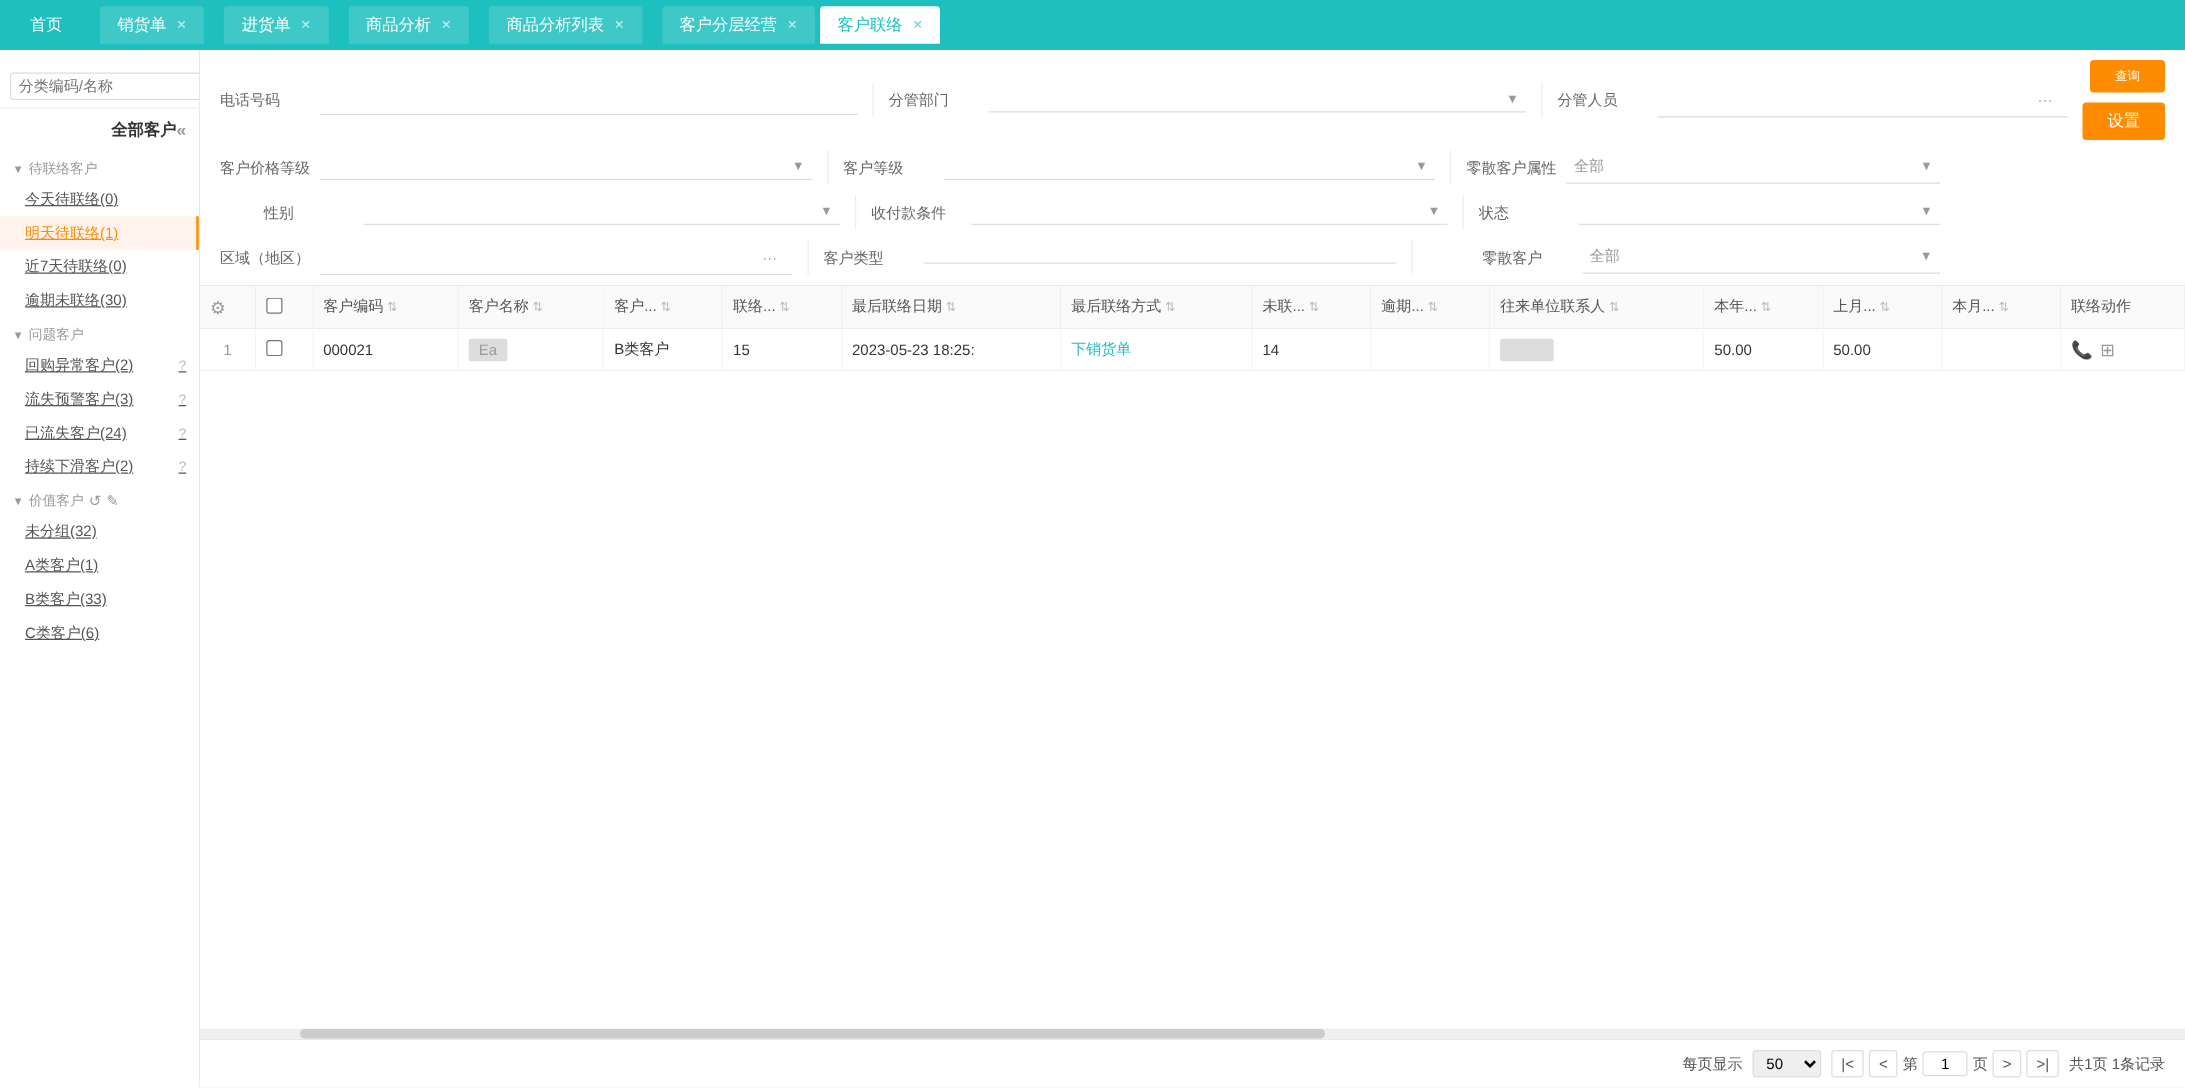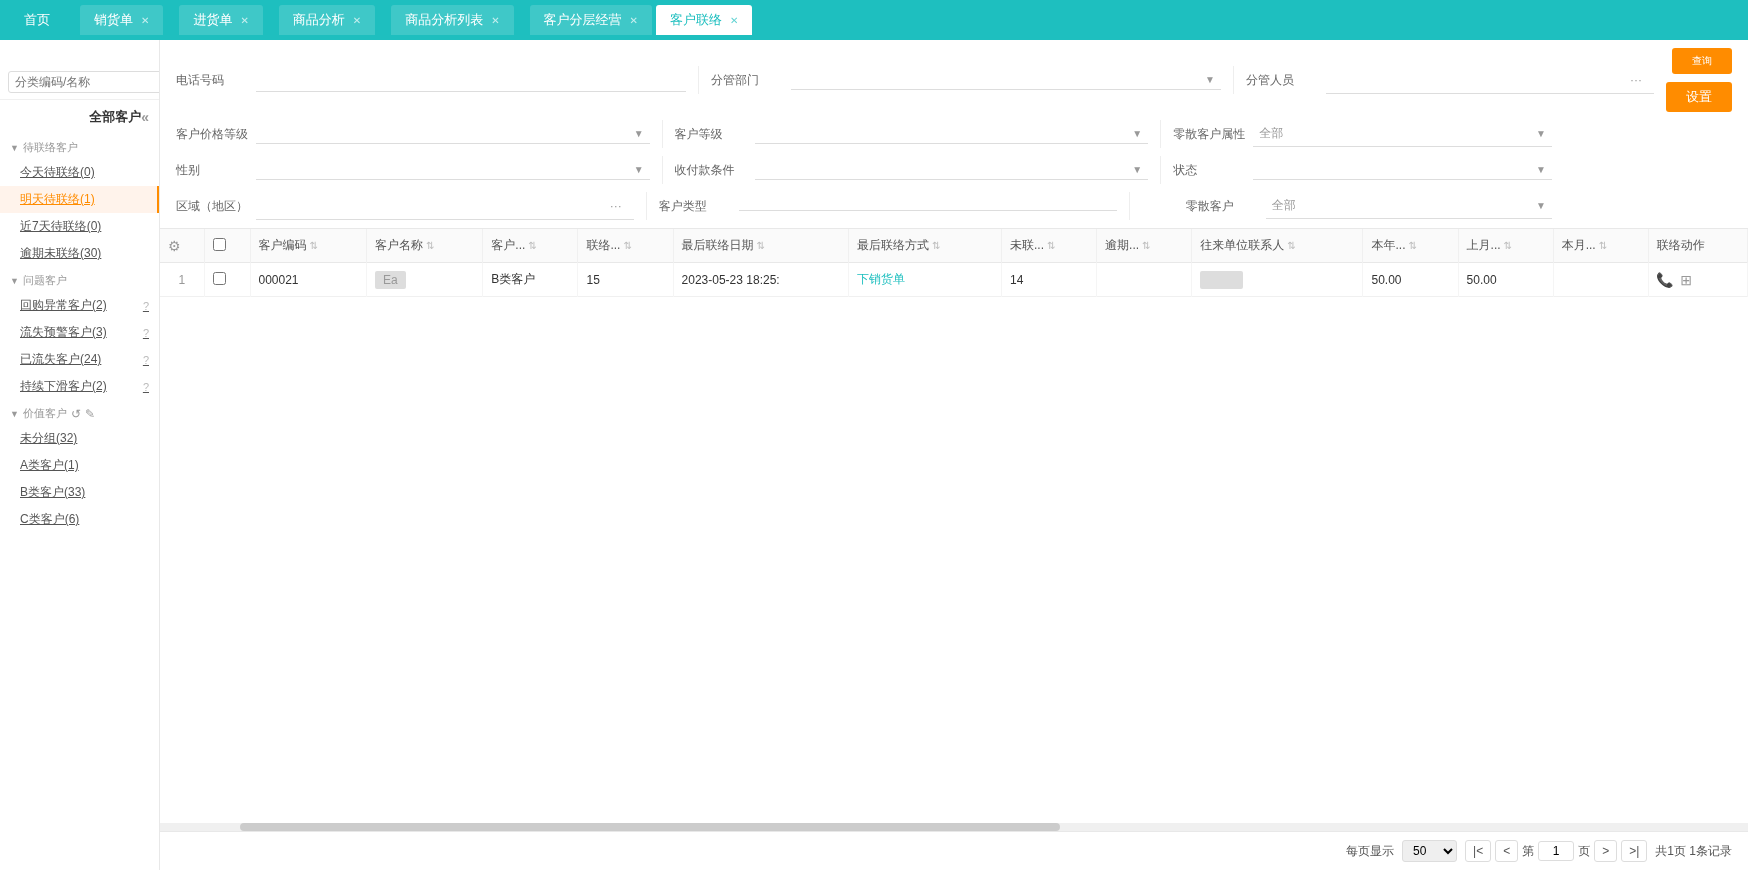--- a/index.html
+++ b/index.html
@@ -10,21 +10,21 @@
     .nav-item { color: #fff; padding: 6px 14px; border-radius: 3px 3px 0 0; cursor: pointer; font-size: 13px; white-space: nowrap; display: flex; align-items: center; gap: 4px; }
     .nav-item.home { background: transparent; }
     .nav-item.active { background: #fff; color: #1ebfbf; }
     .nav-item .close-x { font-size: 10px; color: inherit; margin-left: 4px; opacity: 0.7; }
     .nav-item:not(.home):not(.active) { background: rgba(255,255,255,0.15); margin-left: 12px; }
 
     
     .main-layout { display: flex; height: calc(870px - 40px); }
 
     
-    .sidebar { width: 160px; background: #fff; border-right: 1px solid #e8e8e8; overflow-y: auto; flex-shrink: 0; padding: 25px 0; }
+    .sidebar { width: 160px; background: #fff; border-right: 1px solid #e8e8e8; overflow-y: auto; flex-shrink: 0; padding: 12px 0; }
     .sidebar-search { display: flex; align-items: center; padding: 6px 8px; border-bottom: 1px solid #f0f0f0; gap: 4px; }
     .sidebar-search input { flex: 1; border: 1px solid #ddd; border-radius: 3px; padding: 3px 6px; font-size: 12px; outline: none; color: #666; }
     .sidebar-title { display: flex; align-items: center; justify-content: flex-end; padding: 8px 10px; font-weight: bold; font-size: 13px; color: #333; cursor: pointer; }
     .sidebar-title .collapse-icon { font-size: 14px; color: #999; }
     .sidebar-section-title { padding: 6px 10px 4px; color: #999; font-size: 11px; display: flex; align-items: center; gap: 4px; }
     .sidebar-section-title::before { content: "▼"; font-size: 9px; }
     .sidebar-item { padding: 5px 10px 5px 20px; cursor: pointer; color: #555; font-size: 12px; display: flex; align-items: center; justify-content: flex-start; text-decoration: underline; }
     .sidebar-item.active { background: #fff3eb; color: #ff8c00; border-right: 2px solid #ff8c00; }
     .sidebar-item .item-label { flex: 1; }
     .sidebar-item .help-icon { color: #bbb; font-size: 11px; }
@@ -238,21 +238,21 @@
           <span class="filter-label">零散客户属性</span>
           <div class="filter-select" style="flex:1;">
             <span>全部</span>
             <span class="chevron">▼</span>
           </div>
         </div>
         <div style="width:180px;"></div>
       </div>
 
       <div class="filter-row">
-        <div class="filter-field" style="flex:2.5;">
+        <div class="filter-field" style="flex:2.5;margin-left:35px;">
           <span class="filter-label">性别</span>
           <div class="filter-select" style="flex:1;">
             <span></span>
             <span class="chevron">▼</span>
           </div>
         </div>
         <div class="filter-divider"></div>
         <div class="filter-field" style="flex:2.5;">
           <span class="filter-label">收付款条件</span>
           <div class="filter-select" style="flex:1;">

